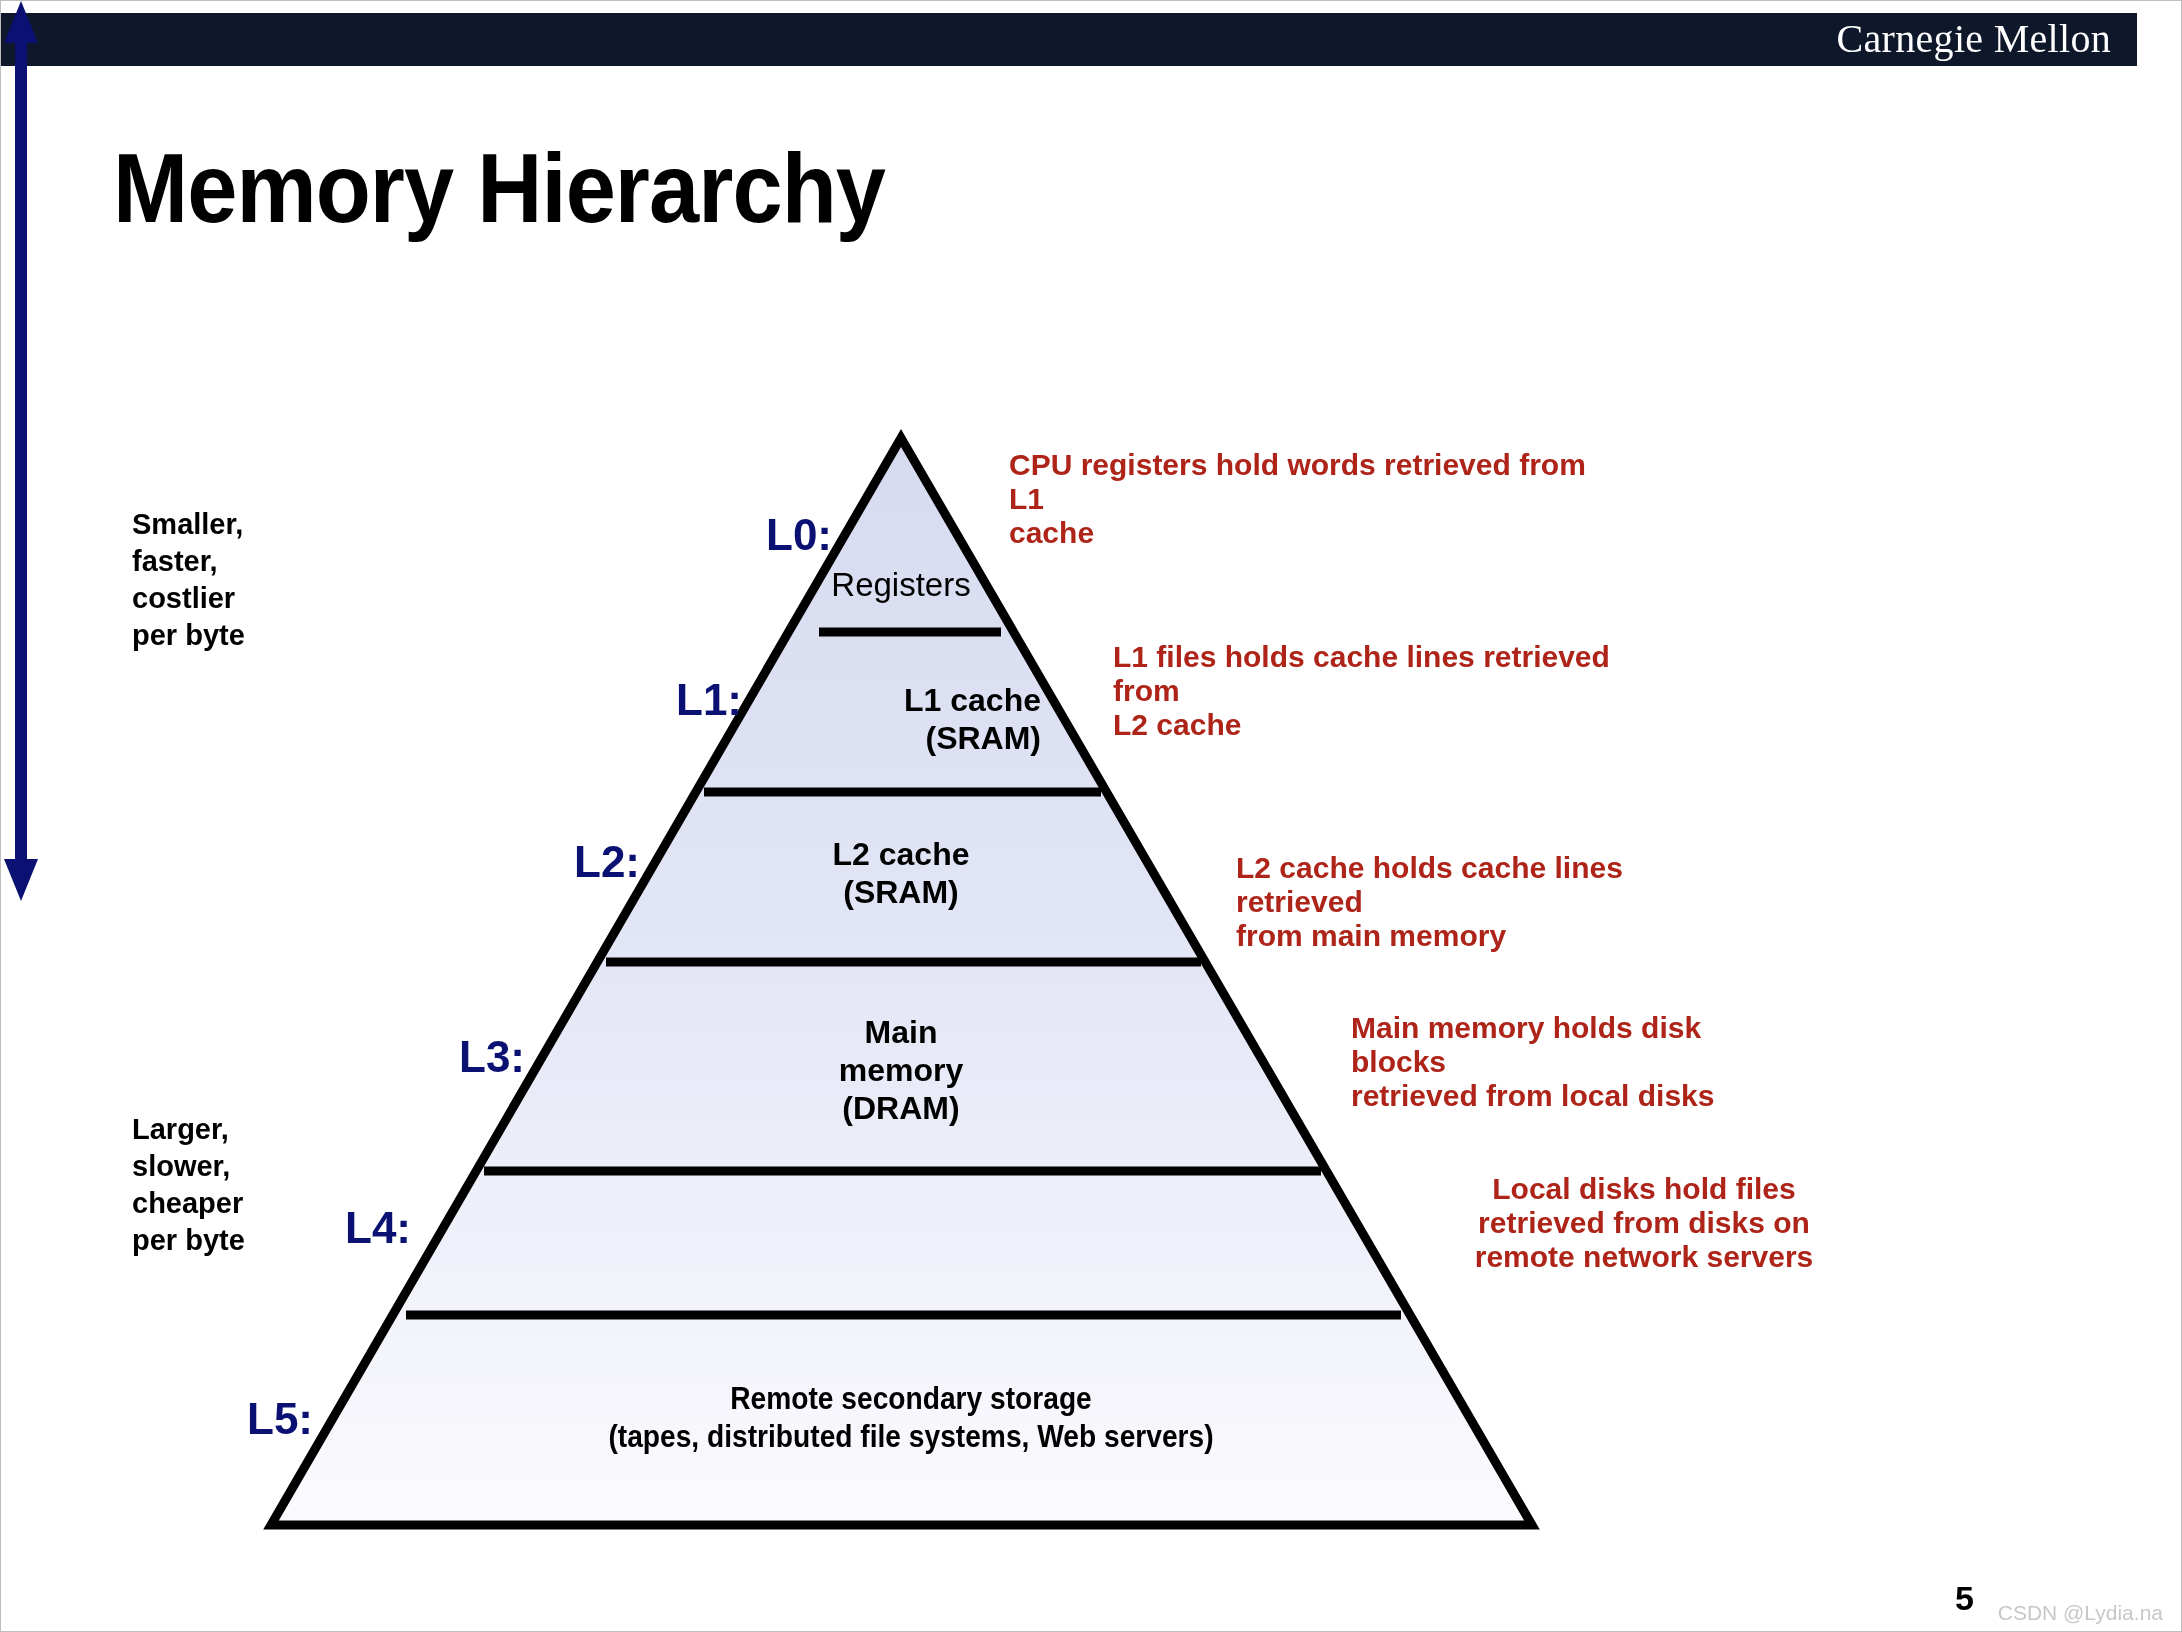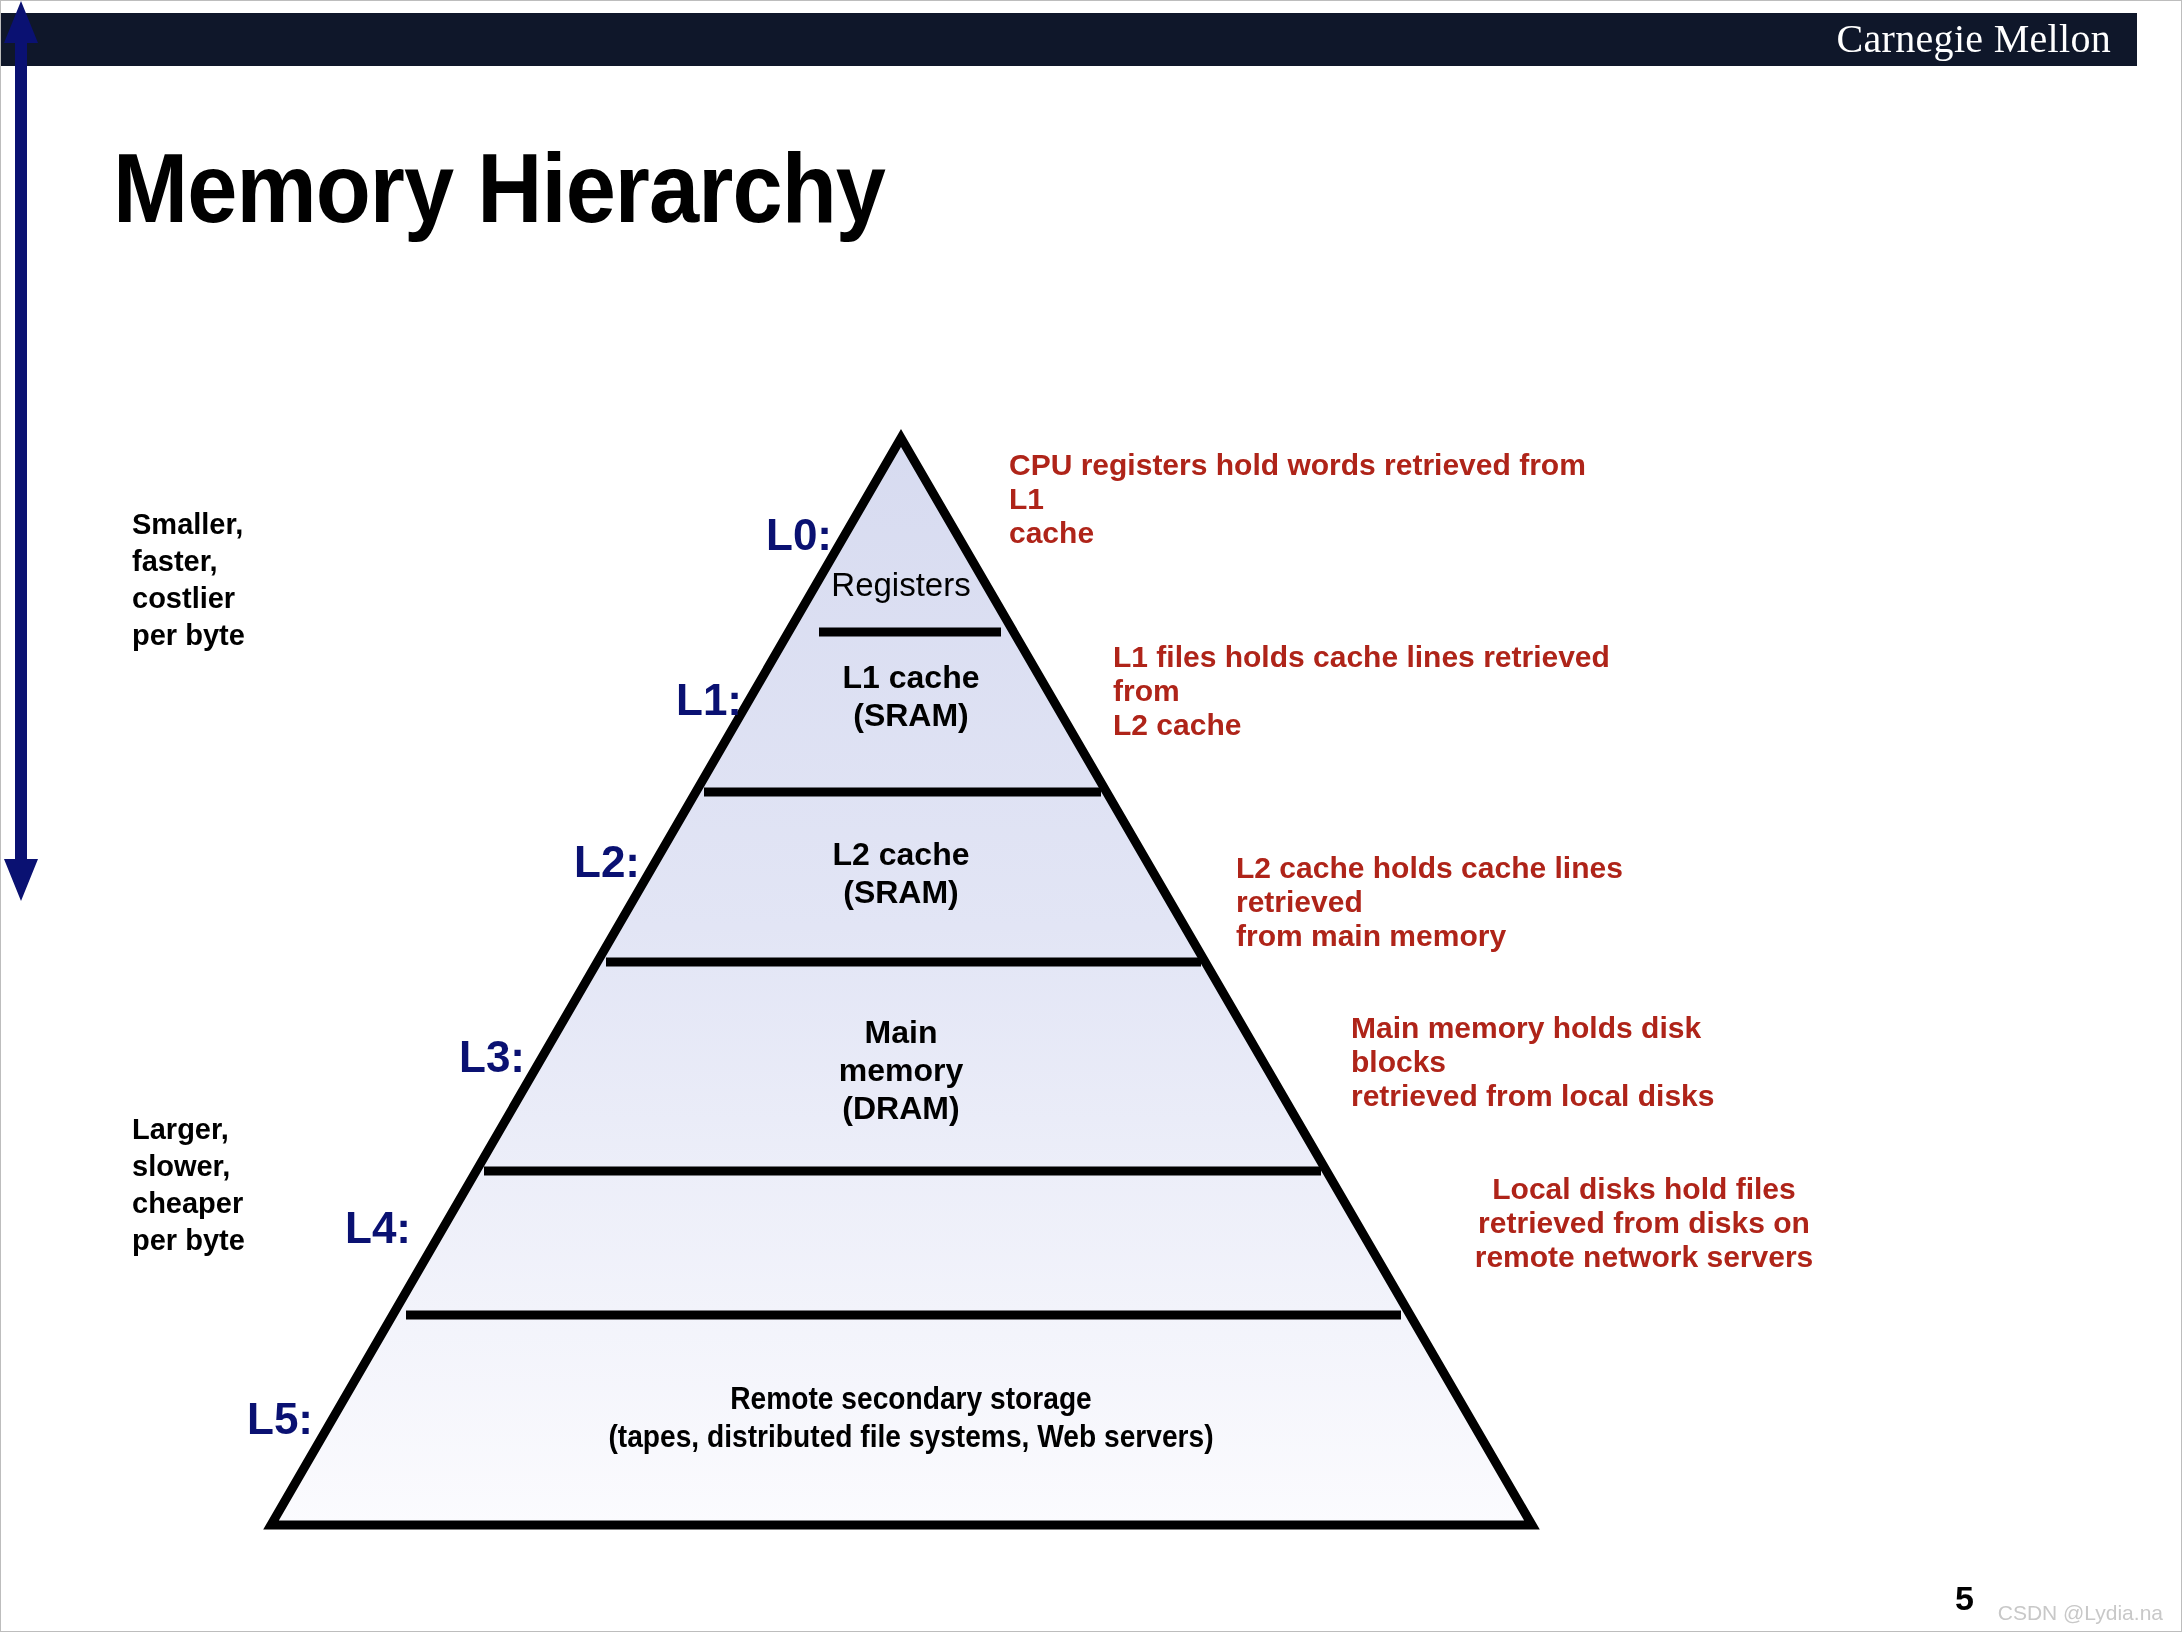--- a/index.html
+++ b/index.html
@@ -93,21 +93,21 @@
     line-height: 38px;
     white-space: pre-line;
   }
   .level-text.bold { font-weight: bold; }
   .level-text.narrow {
     font-family: "Liberation Sans Narrow", "Liberation Sans", sans-serif;
     transform: scaleX(0.88);
   }
 
   #txt-l0 { left: 770px;  top: 565px;  width: 260px; font-size: 33px; }
-  #txt-l1 { left: 780px;  top: 657px;  width: 260px; }
+  #txt-l1 { left: 780px;  top: 680px;  width: 260px; text-align: right; }
   #txt-l2 { left: 770px;  top: 834px;  width: 260px; }
   #txt-l3 { left: 770px;  top: 1012px; width: 260px; }
   #txt-l4 { left: 760px;  top: 1200px; width: 300px; }
   #txt-l5 { left: 560px;  top: 1378px; width: 700px; transform-origin: center top; }
 
   
   .level-marker {
     position: absolute;
     font-family: "Liberation Sans", sans-serif;
     font-weight: bold;

